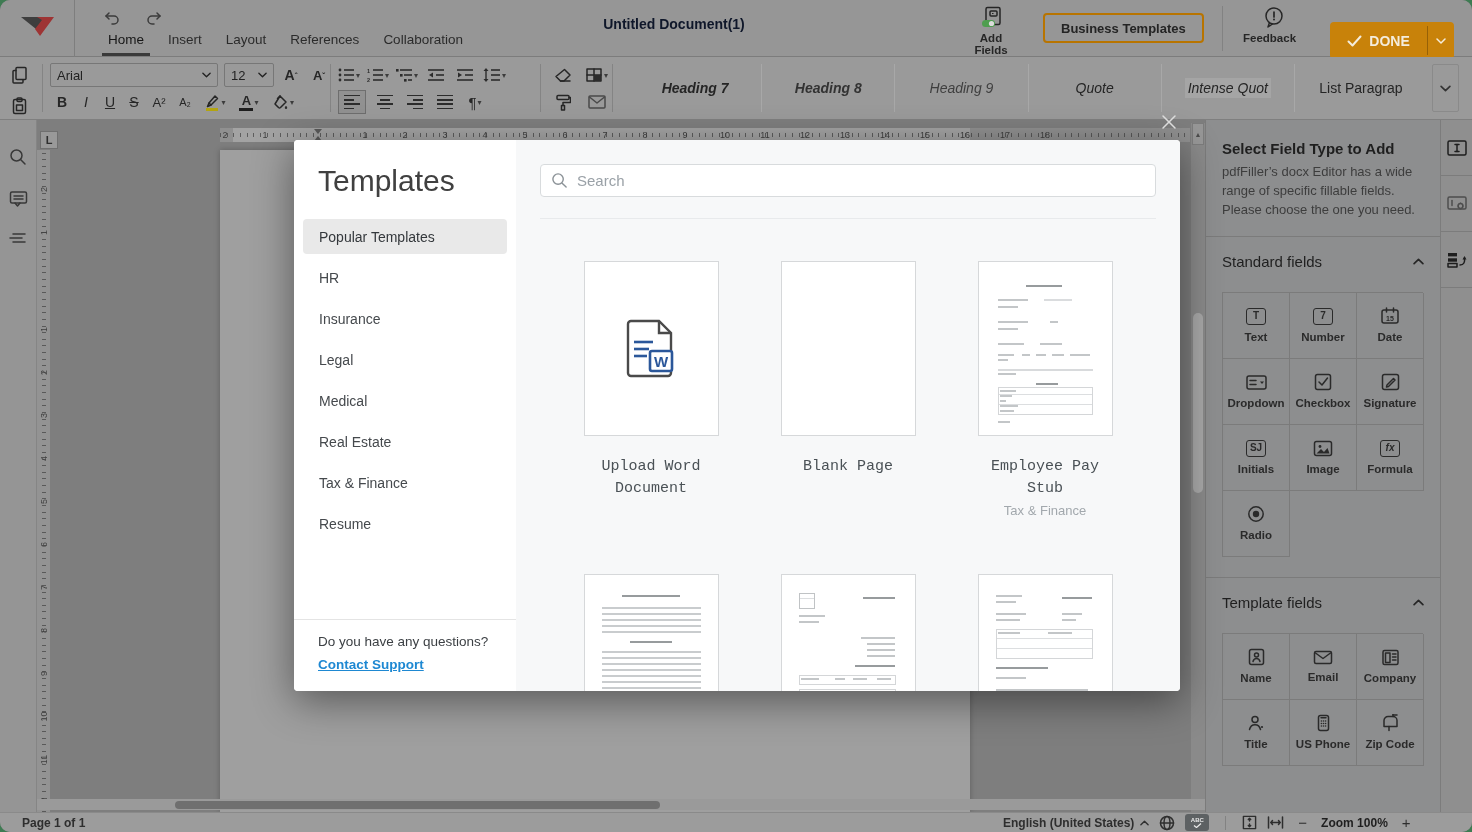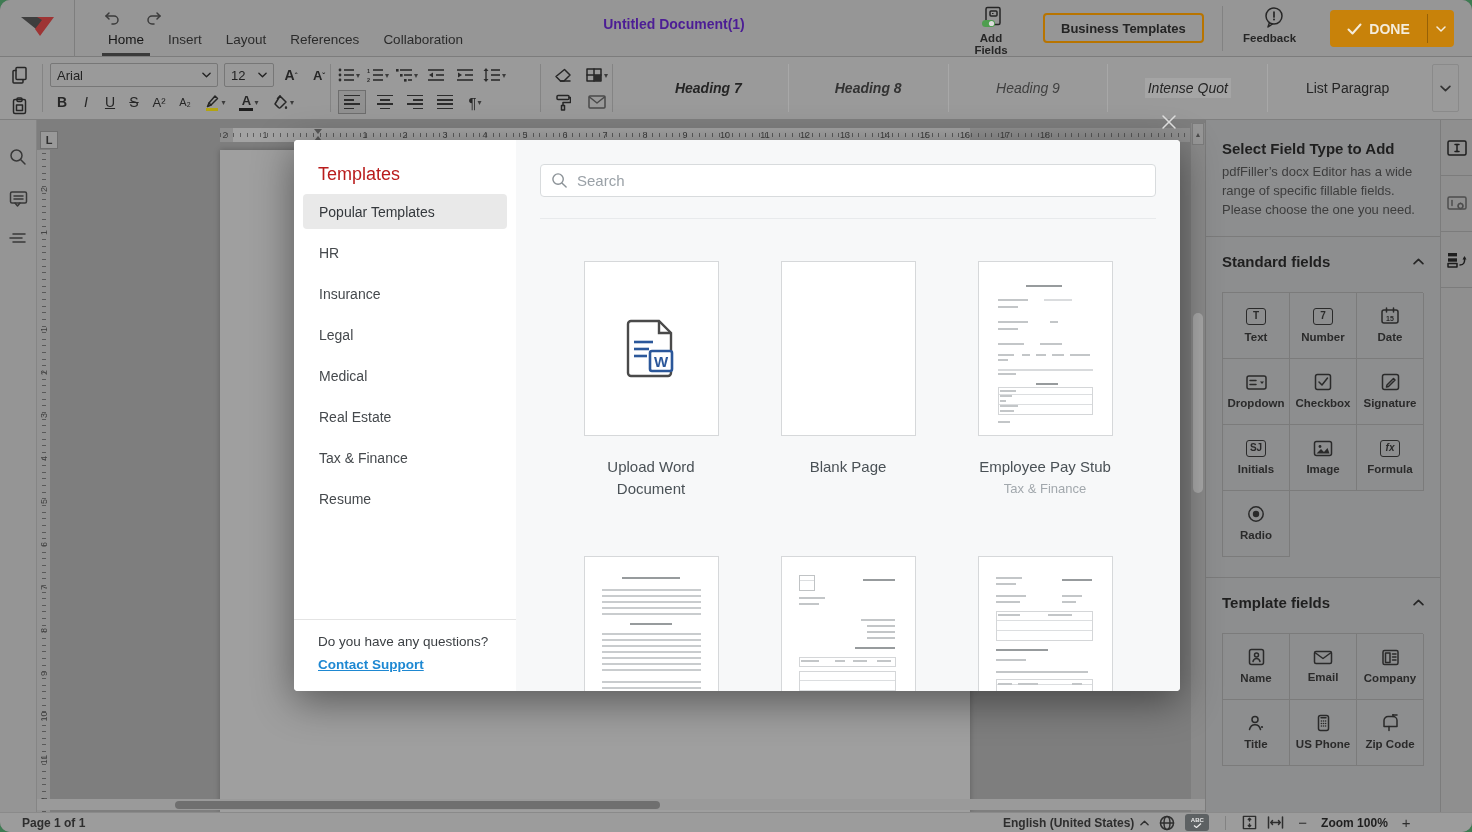--- a/index.html
+++ b/index.html
@@ -10,29 +10,29 @@
 
   
   .topbar { position:absolute; left:0; top:0; width:1472px; height:57px; background:#969696; border-bottom:1px solid #7c7c7c; z-index:2; }
   .logo-box { position:absolute; left:0; top:0; width:75px; height:57px; border-right:1px solid #7e7e7e; display:flex; align-items:center; justify-content:center; }
   .undoredo { position:absolute; left:100px; top:8px; display:flex; gap:22px; color:#3b3b3b; }
   .undoredo .tbtn { width:22px; height:20px; display:flex; align-items:center; justify-content:center; cursor:pointer; }
   .tabs { position:absolute; left:96px; bottom:0; display:flex; }
   .tab { padding:8px 12px 9px; font-size:13.5px; color:#2b2b2b; position:relative; cursor:pointer; }
   .tab.active { color:#161616; }
   .tab.active::after { content:""; position:absolute; left:6px; right:6px; bottom:0; height:3px; background:#3a3a3a; }
-  .doc-title { position:absolute; left:674px; top:16px; transform:translateX(-50%); font-size:14px; font-weight:bold; color:#4c1d95; }
+  .doc-title { position:absolute; left:674px; top:16px; transform:translateX(-50%); font-size:14px; font-weight:bold; color:#0f172a; }
   .addfields { position:absolute; left:962px; top:6px; width:58px; text-align:center; color:#262626; cursor:pointer; }
   .addfields .lbl, .feedback .lbl { font-size:11.5px; font-weight:bold; margin-top:2px; color:#262626; }
   .addfields svg { margin:0 auto; }
   .btn-biztpl { position:absolute; left:1043px; top:13px; height:30px; padding:0 16px; background:transparent; border:2px solid var(--accent-border); border-radius:4px; font-size:13px; font-weight:bold; color:#242424; font-family:inherit; cursor:pointer; }
   .vdiv-top { position:absolute; left:1222px; top:6px; width:1px; height:45px; background:#828282; }
   .feedback { position:absolute; left:1243px; top:6px; width:62px; color:#262626; cursor:pointer; }
   .feedback svg { margin:0 auto; }
-  .btn-done { position:absolute; left:1330px; top:10px; width:124px; height:37px; background:var(--accent); border:none; border-radius:4px; display:flex; align-items:stretch; cursor:pointer; padding:0; font-family:inherit; }
+  .btn-done { position:absolute; left:1330px; top:22px; width:124px; height:37px; background:var(--accent); border:none; border-radius:4px; display:flex; align-items:stretch; cursor:pointer; padding:0; font-family:inherit; }
   .btn-done .main { flex:1; display:flex; align-items:center; justify-content:center; gap:7px; color:#f4ecdc; font-size:14px; font-weight:bold; }
   .btn-done .sep { width:1px; background:rgba(0,0,0,.25); margin:4px 0; }
   .btn-done .caret { width:26px; display:flex; align-items:center; justify-content:center; color:#f4ecdc; }
 
   
   .fmtbar { position:absolute; left:0; top:57px; width:1472px; height:63px; background:#9a9a9a; border-bottom:1px solid #7f7f7f; z-index:2; font-size:13px; color:#262626; }
   .fmtbar .vd { position:absolute; top:7px; height:48px; width:1px; background:#848484; }
   .fbtn { display:inline-flex; align-items:center; justify-content:center; height:24px; min-width:22px; cursor:pointer; color:#262626; }
   .fbtn .dd { font-size:8px; margin-left:1px; color:#3c3c3c; }
   .pastecol { position:absolute; left:8px; top:6px; display:flex; flex-direction:column; gap:7px; color:#3a3a3a; }
@@ -83,21 +83,21 @@
   .h-scroll { position:absolute; left:0; top:679px; width:1168px; height:11px; background:#9a9a9a; }
   .h-scroll .thumb { position:absolute; left:138px; top:1.5px; width:485px; height:8px; background:#6f6f6f; border-radius:4px; cursor:pointer; }
 
   
   .right-panel { position:absolute; left:1205px; top:120px; width:235px; height:692px; background:#8d8e8f; border-left:1px solid #7b7b7b; overflow:hidden; color:#262626; z-index:1; }
   .rp-pad { padding:20px 16px 0; }
   .rp-title { font-size:15px; font-weight:bold; color:#1f1f1f; }
   .rp-desc { margin-top:6px; font-size:13px; line-height:1.45; color:#3d3d3d; padding-bottom:16px; }
   .rp-divider { height:1px; background:#7b7b7b; }
   .rp-sect { display:flex; align-items:center; justify-content:space-between; padding:16px 16px 14px; cursor:pointer; }
-  .rp-sect .t { font-size:15px; font-weight:bold; color:#1f1f1f; }
+  .rp-sect .t { font-size:15px; font-weight:normal; color:#1f1f1f; }
   .fgrid { margin:8px 16px 20px; width:201px; border-top:1px solid #7b7b7b; border-left:1px solid #7b7b7b; display:grid; grid-template-columns:67px 67px 67px; }
   .fcell { height:66px; border-right:1px solid #7b7b7b; border-bottom:1px solid #7b7b7b; display:flex; flex-direction:column; align-items:center; justify-content:center; gap:6px; cursor:pointer; color:#2a2a2a; }
   .fcell .flabel { font-size:11.5px; font-weight:bold; color:#2a2a2a; }
   .fcell.ghost { border:none; cursor:default; }
   .bxi { border:1.6px solid #2a2a2a; border-radius:3px; min-width:20px; height:17px; padding:0 2px; font-size:10px; font-weight:bold; display:flex; align-items:center; justify-content:center; line-height:1; }
   .right-strip { position:absolute; left:1440px; top:120px; width:32px; height:692px; background:#8f8f8f; border-left:1px solid #7c7c7c; z-index:1; }
   .strip-cell { height:56px; border-bottom:1px solid #7c7c7c; display:flex; align-items:center; justify-content:center; color:#1e1e1e; cursor:pointer; }
   .strip-cell.dim { color:#4e4e4e; }
 
   
@@ -106,39 +106,39 @@
   .sb-right { position:absolute; left:1003px; display:flex; align-items:center; gap:10px; }
   .sb-lang { display:flex; align-items:center; gap:6px; cursor:pointer; }
   .abc-badge { width:24px; height:17px; background:#5d6163; border-radius:3px; color:#e8e8e8; font-size:6px; font-weight:bold; display:flex; flex-direction:column; align-items:center; justify-content:center; line-height:1.1; cursor:pointer; }
   .sb-sep { width:1px; height:14px; background:#828282; margin:0 6px; }
   .sb-zoomlbl { color:#1f1f1f; }
   .sb-pm { font-size:15px; font-weight:normal; color:#2e2e2e; cursor:pointer; padding:0 4px; }
 
   
   .modal { position:absolute; left:294px; top:140px; width:886px; height:551px; background:#fff; border-radius:4px; box-shadow:0 10px 40px rgba(0,0,0,.45); display:flex; overflow:hidden; z-index:10; }
   .m-side { width:222px; background:#fff; display:flex; flex-direction:column; flex:none; }
-  .m-title { font-size:18px; color:#b91c1c; margin:24px 0 9px 24px; }
+  .m-title { font-size:30px; color:#404040; margin:24px 0 21px 24px; }
   .m-nav { padding:0 9px; }
   .m-nav-item { height:35px; display:flex; align-items:center; padding-left:16px; font-size:14px; color:#45494d; border-radius:4px; margin-bottom:6px; cursor:pointer; }
   .m-nav-item.sel { background:#e9e9e9; color:#34383c; }
   .m-side .spacer { flex:1; }
   .m-support { border-top:1px solid #e4e4e4; padding:14px 24px 18px; }
   .m-q { font-size:13.5px; color:#3c4044; }
   .m-link { display:inline-block; margin-top:8px; font-size:13.5px; font-weight:600; color:var(--link); text-decoration:underline; cursor:pointer; }
   .m-main { flex:1; background:#f7f8f9; padding:24px 24px 0; overflow:hidden; }
   .m-search { position:relative; }
   .m-search input { width:100%; height:33px; border:1px solid #d8dbdd; border-radius:4px; background:#fff; padding:0 12px 0 36px; font-size:15px; color:#333; font-family:inherit; outline:none; }
   .m-search input::placeholder { color:#9aa1a7; }
   .m-search .mag { position:absolute; left:11px; top:8px; color:#8b9297; }
   .m-hr { height:1px; background:#e8eaec; margin-top:21px; }
   .cards-row { display:flex; justify-content:space-between; padding:0 36px; margin-top:42px; }
   .cards-row.second { margin-top:56px; }
   .cardwrap { width:150px; display:flex; flex-direction:column; align-items:center; cursor:pointer; }
   .card { width:135px; height:175px; background:#fff; border:1px solid #d6d8da; display:flex; align-items:center; justify-content:center; overflow:hidden; }
-  .card-label { margin-top:20px; font-size:15px; color:#4a5156; text-align:center; line-height:1.45; width:140px; }
+  .card-label { margin-top:20px; font-size:15px; color:#4a5156; text-align:center; line-height:1.45; width:140px;font-family:Liberation Mono, monospace; }
   .card-sub { margin-top:3px; font-size:13px; color:#a2a8ad; text-align:center; }
   .modal-close { position:absolute; left:1159px; top:110px; width:24px; height:24px; background:transparent; border:none; color:#dcdcdc; cursor:pointer; z-index:11; padding:0; }
 
   
   .sk { width:115px; height:152px; position:relative; background:#fff; }
   .sk i { position:absolute; background:#c3c6c8; height:2px; }
   .sk i.d { background:#979b9d; }
   .sk .tbl { position:absolute; border:1px solid #d4d6d8; }
   .sk .tbl::before { content:""; position:absolute; inset:0; background:repeating-linear-gradient(0deg, transparent 0 9px, #dcdee0 9px 10px); }
   .sk .txt { position:absolute; background:repeating-linear-gradient(0deg, #c9ccce 0 1.8px, transparent 1.8px 6px); }
@@ -440,20 +440,21 @@
             <polyline points="1.5,2 9,8 16.5,2" class="ic" stroke-width="1.3"></polyline>
           </svg>
       </span>
     </div>
     <div class="vd" style="left:612px"></div>
 
     <div class="gallery">
       <span class="gcell st-1">Heading 7</span>
       <span class="gcell st-2">Heading 8</span>
       <span class="gcell st-3">Heading 9</span>
+      <span class="gcell st-4">Quote</span>
       <span class="gcell">
           <span class="st-5">Intense Quot</span>
         </span>
       <span class="gcell" style="border-right:none">List Paragrap</span>
     </div>
     <span class="gal-caret">
       <svg class="ic" width="11" height="7" viewBox="0 0 10 6">
           <polyline points="1,1 5,5 9,1"></polyline>
         </svg>
     </span>

